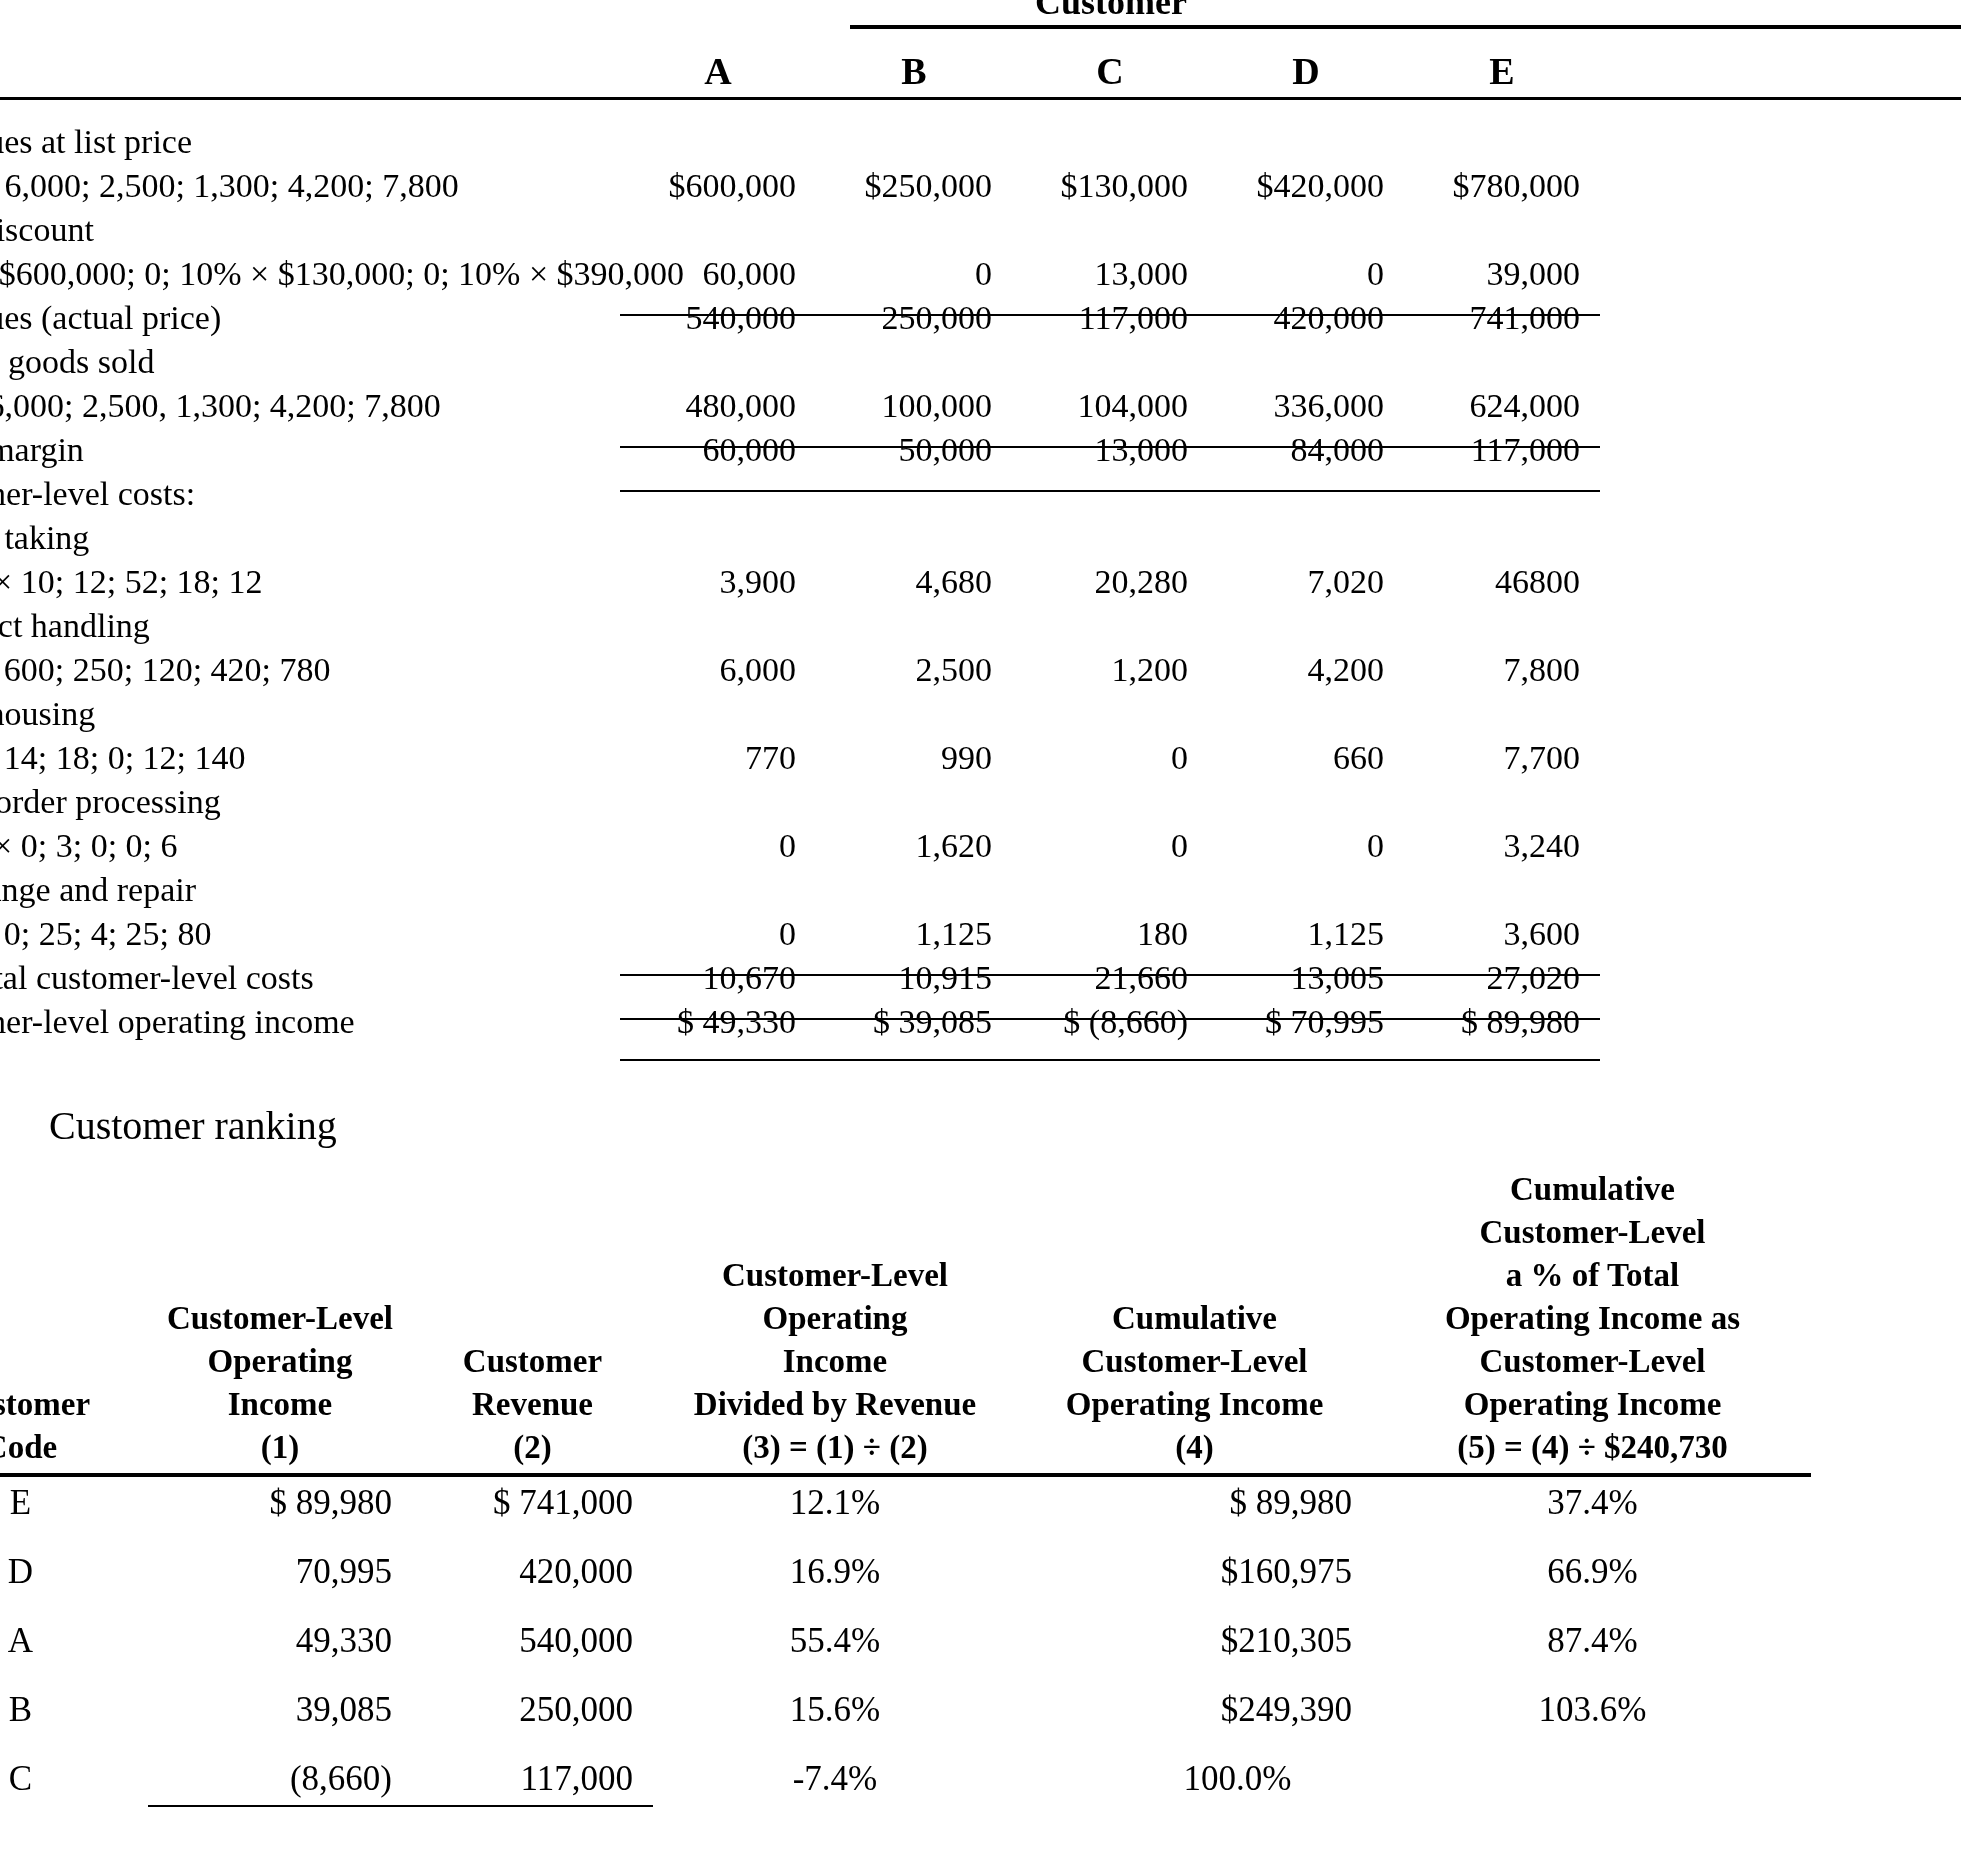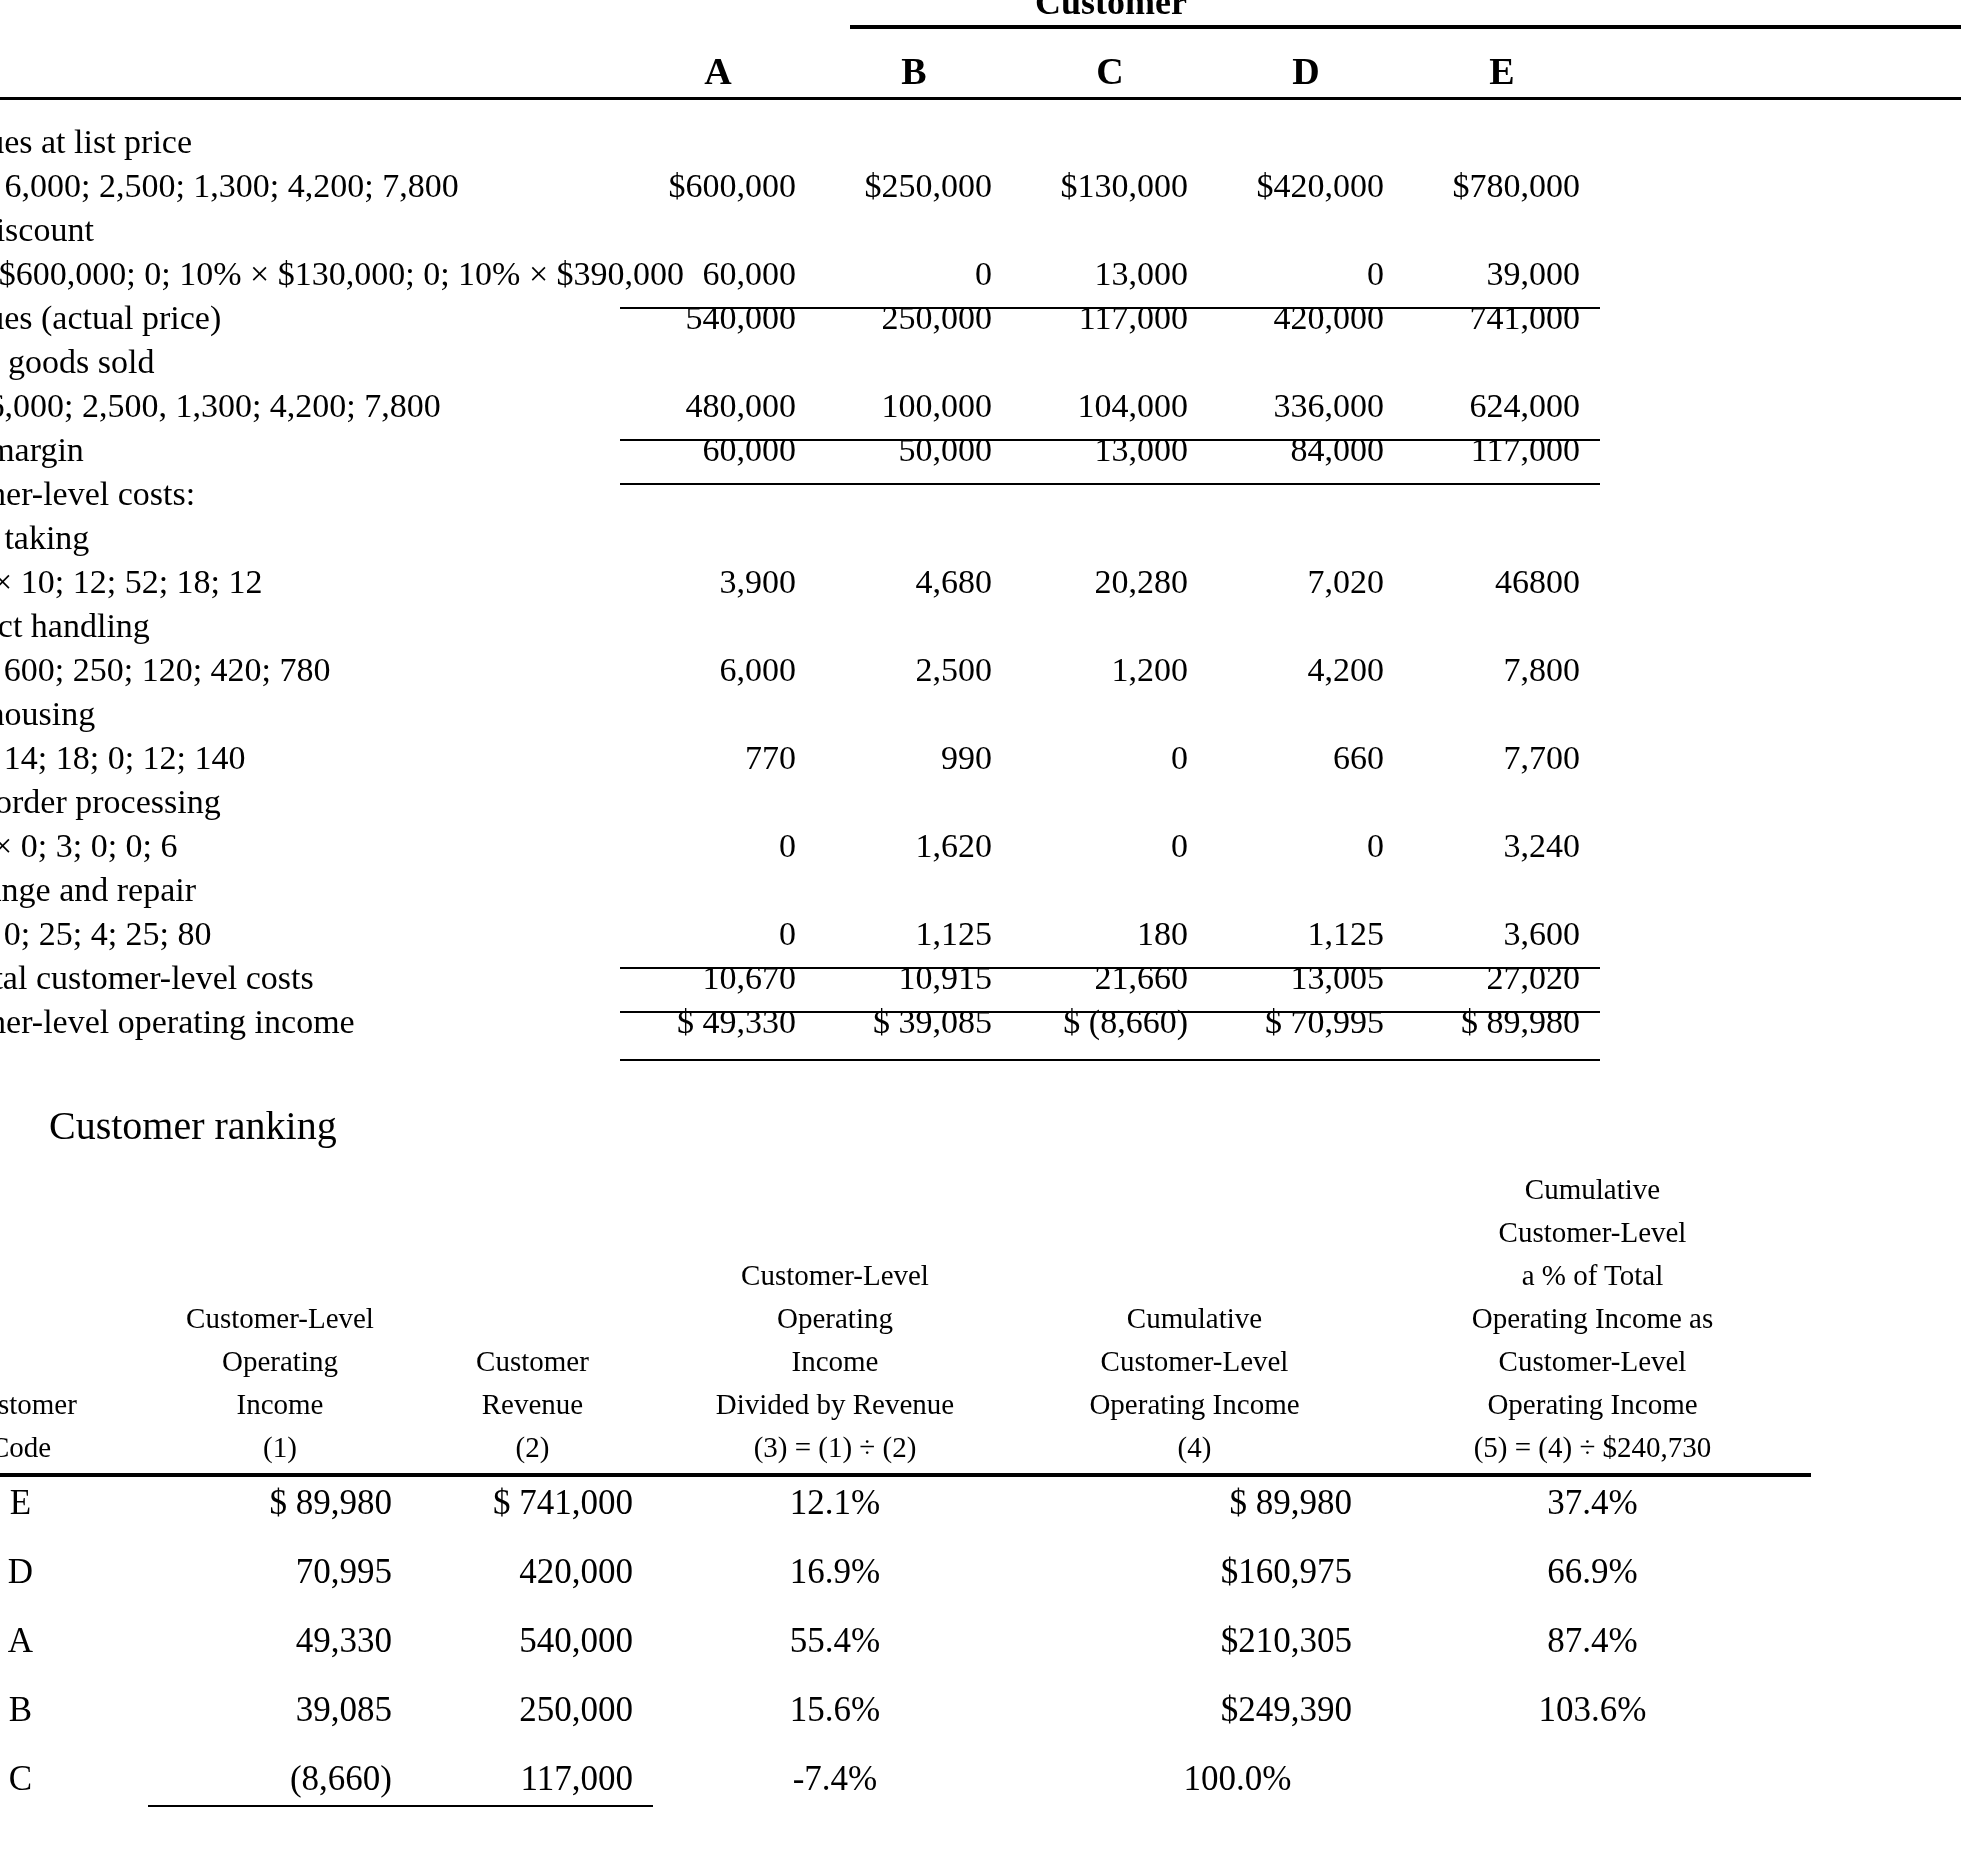--- a/index.html
+++ b/index.html
@@ -53,21 +53,21 @@
     width: 196px;
     text-align: right;
     font-size: 34px;
     line-height: 40px;
     white-space: nowrap;
     padding-right: 20px;
     box-sizing: border-box;
   }
 
   
-  .num.ul   { border-bottom: 2.7px solid #000; padding-bottom: 13px; }
+  .num.ul   { border-bottom: 2.7px solid #000; padding-bottom: 20px; }
   .num.dul  {
     border-bottom: 2.7px double #000;
     padding-bottom: 17px;
   }
 
   .spacer-row { height: 22px; }
 
   
   .hdr-title {
     position: relative;
@@ -123,22 +123,22 @@
   
   .t2 {
     width: 2200px;
     margin-top: 16.4px;
   }
   .t2-head {
     display: flex;
     align-items: flex-end;
   }
   .t2-head .cell {
-    font-weight: normal;
-    font-size: 29px;
+    font-weight: bold;
+    font-size: 33px;
     line-height: 43px;
     text-align: center;
     white-space: nowrap;
     box-sizing: border-box;
   }
   .c-code  { flex: 0 0 255px; }
   .c-cloi  { flex: 0 0 264px; }
   .c-rev   { flex: 0 0 241px; }
   .c-div   { flex: 0 0 364px; }
   .c-cum   { flex: 0 0 355px; }

